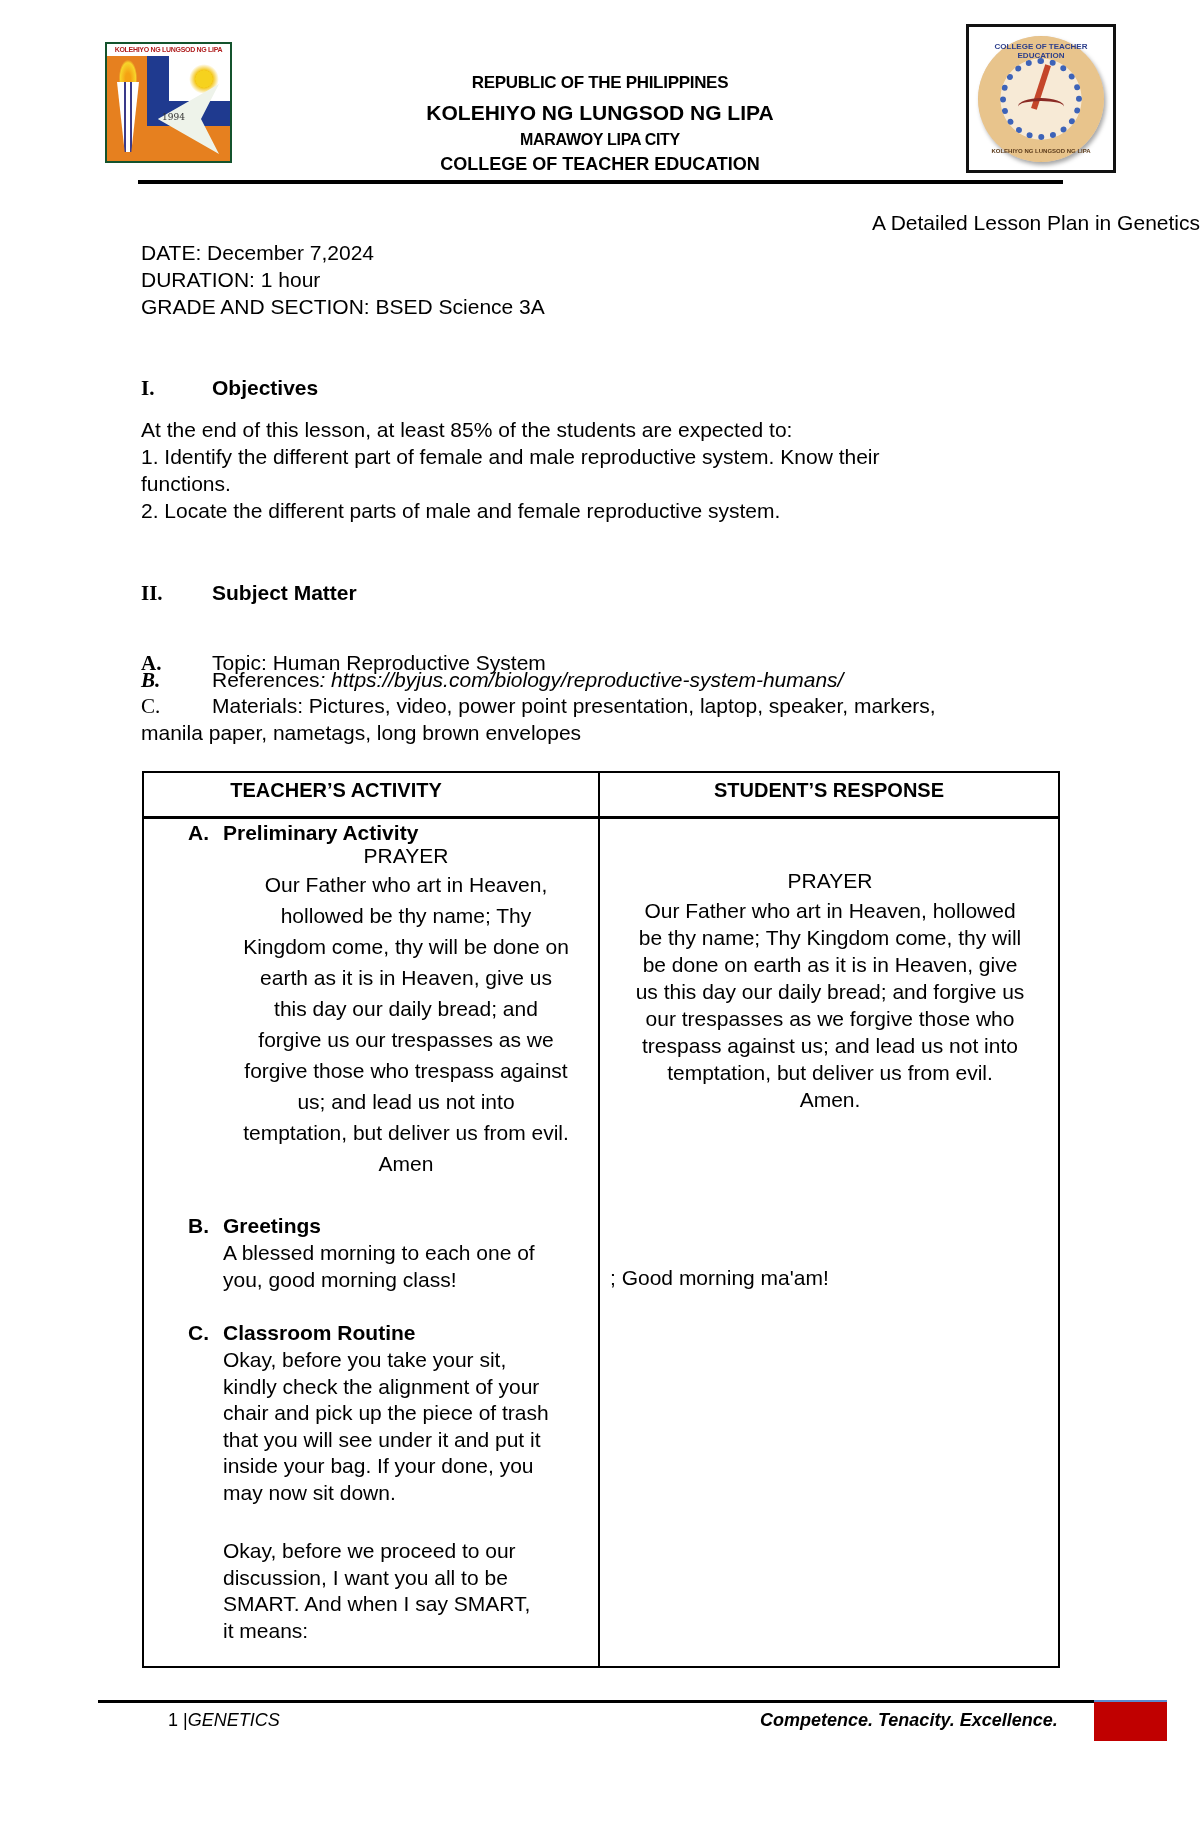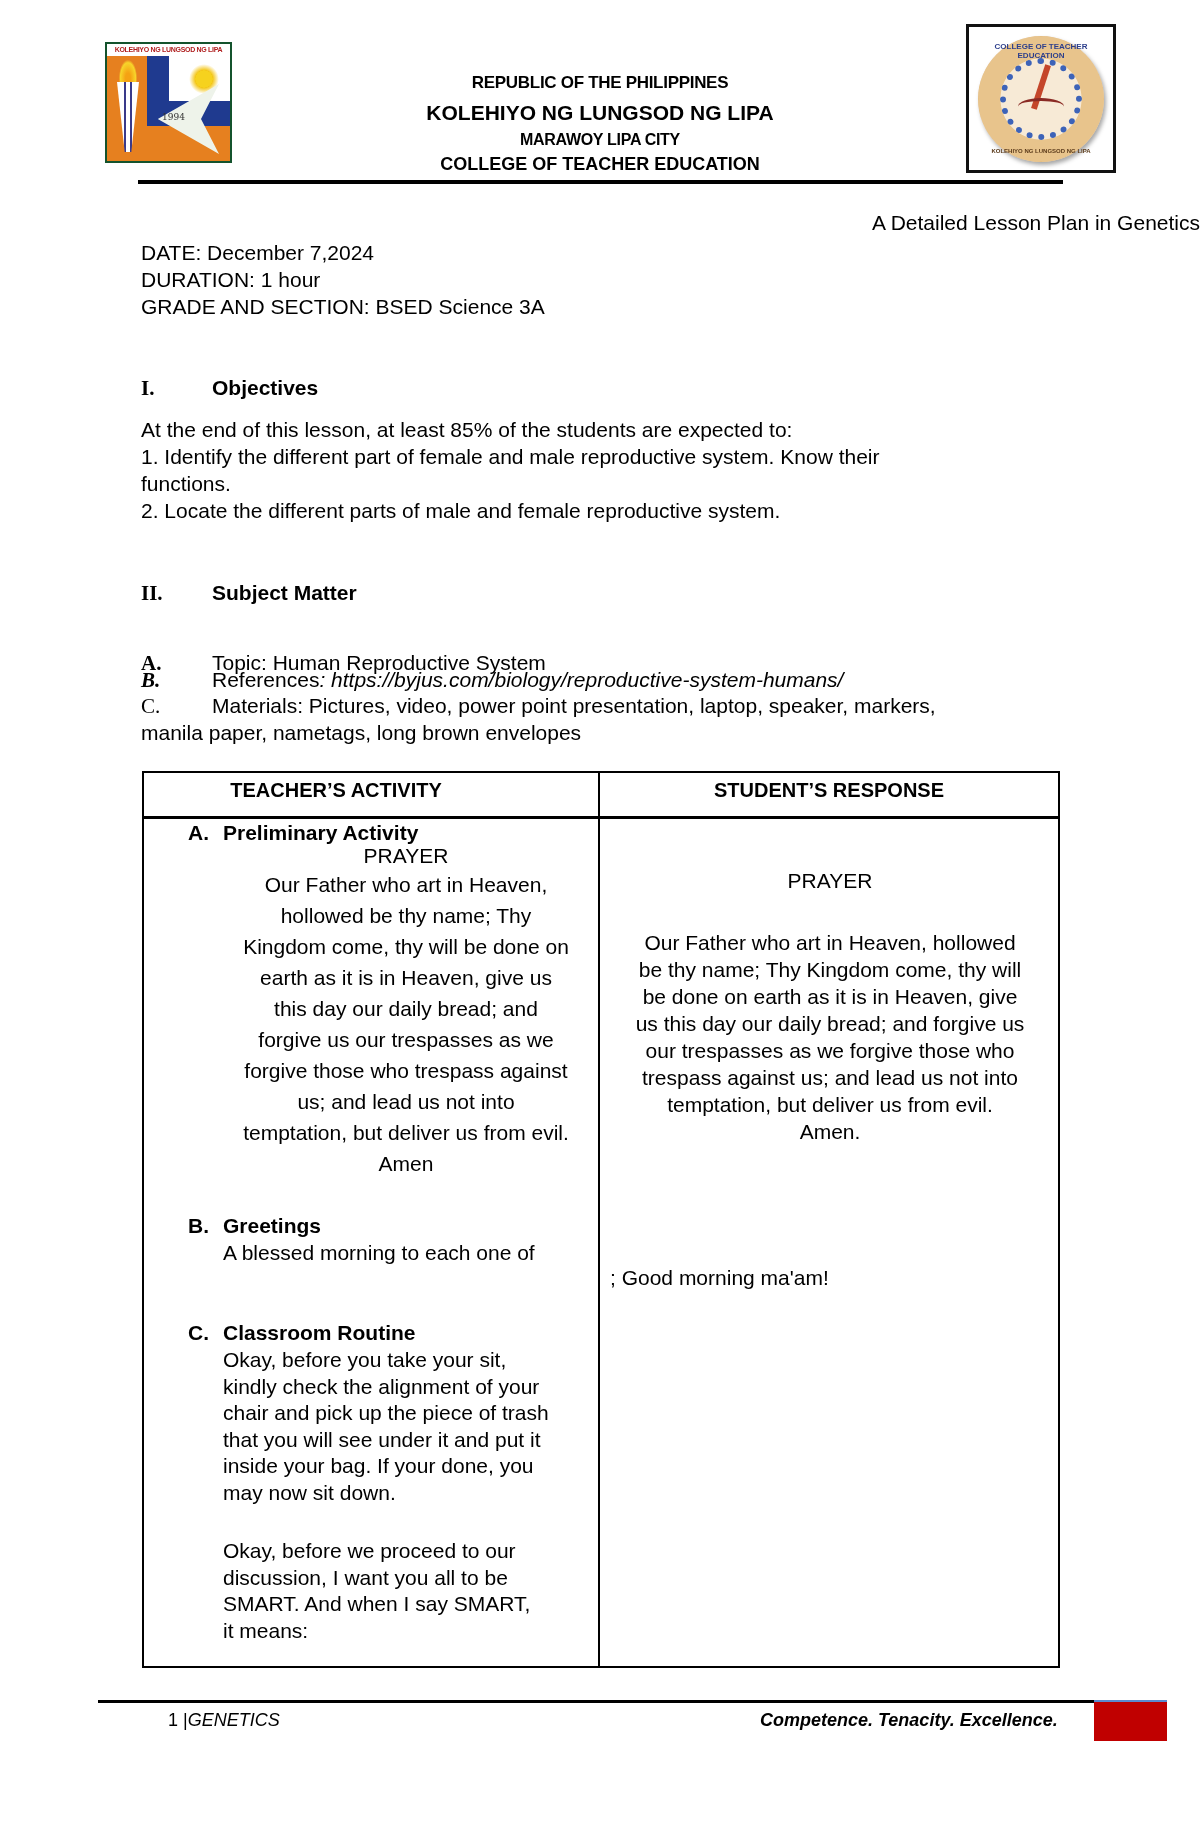--- a/index.html
+++ b/index.html
@@ -192,20 +192,21 @@
     <div>us; and lead us not into</div>
     <div>temptation, but deliver us from evil.</div>
     <div>Amen</div>
   </div>
 
   <div class="cell-text item-head" style="left:44px; top:440px;">
     <span class="letter">B.</span><span>Greetings</span>
   </div>
   <div class="cell-text" style="left:79px; top:467px; width:370px;">
     <div>A blessed morning to each one of</div>
+    <div>you, good morning class!</div>
   </div>
 
   <div class="cell-text item-head" style="left:44px; top:547px;">
     <span class="letter">C.</span><span>Classroom Routine</span>
   </div>
   <div class="cell-text" style="left:79px; top:574px; width:372px; white-space:nowrap;">
     <div>Okay, before you take your sit,</div>
     <div>kindly check the alignment of your</div>
     <div>chair and pick up the piece of trash</div>
     <div>that you will see under it and put it</div>
@@ -213,21 +214,21 @@
     <div>may now sit down.</div>
   </div>
   <div class="cell-text" style="left:79px; top:765px; width:372px; white-space:nowrap;">
     <div>Okay, before we proceed to our</div>
     <div>discussion, I want you all to be</div>
     <div>SMART. And when I say SMART,</div>
     <div>it means:</div>
   </div>
 
   <div class="prayer-right" style="top:94px;">PRAYER</div>
-  <div class="prayer-right" style="top:156px; white-space:nowrap;text-align:center;">
+  <div class="prayer-right" style="top:124px; white-space:nowrap;text-align:center;">
     <div>Our Father who art in Heaven, hollowed</div>
     <div>be thy name; Thy Kingdom come, thy will</div>
     <div>be done on earth as it is in Heaven, give</div>
     <div>us this day our daily bread; and forgive us</div>
     <div>our trespasses as we forgive those who</div>
     <div>trespass against us; and lead us not into</div>
     <div>temptation, but deliver us from evil.</div>
     <div>Amen.</div>
   </div>
   <div class="cell-text" style="left:466px; top:492px; white-space:nowrap;">; Good morning ma'am!</div>

